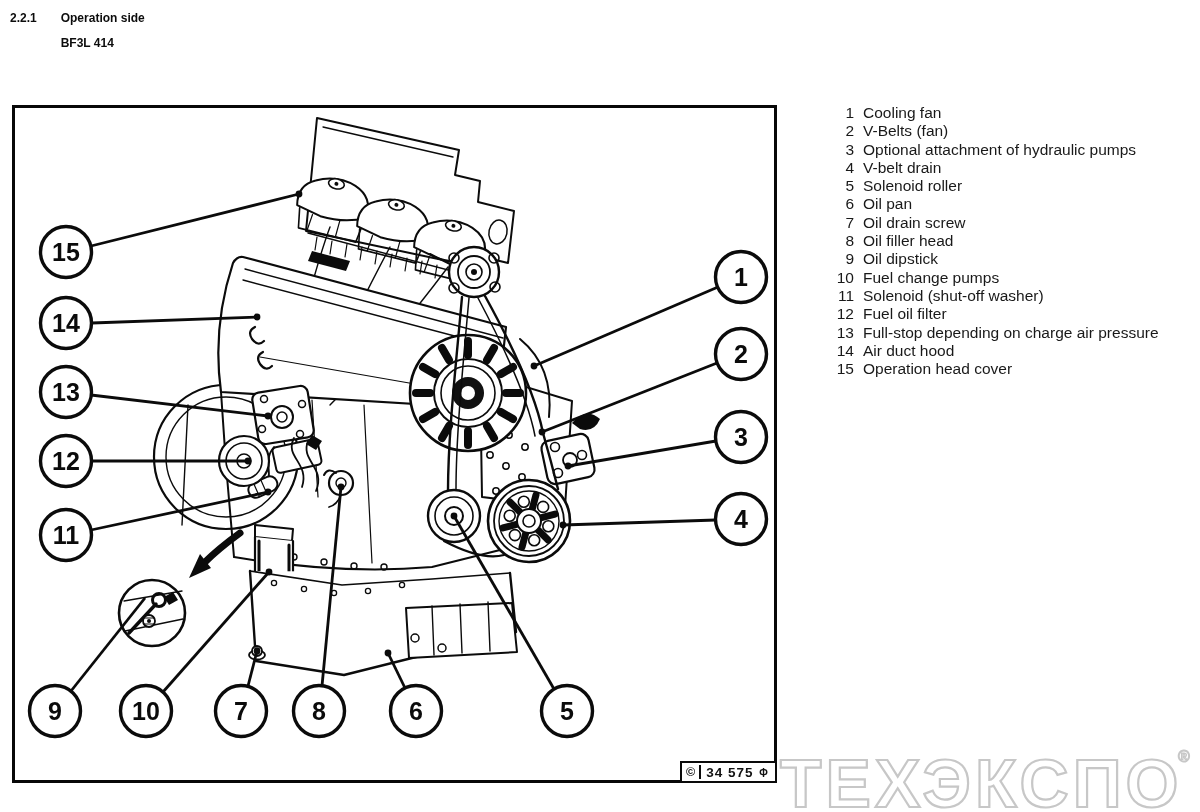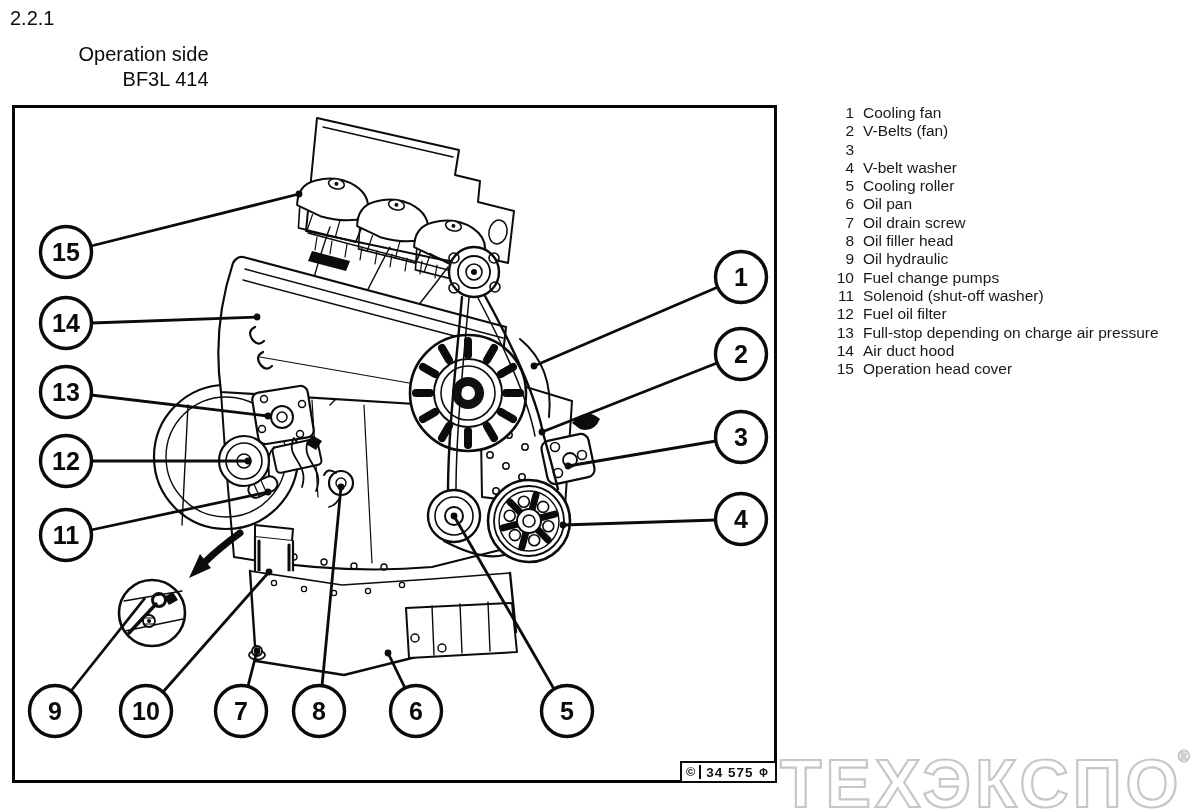--- a/index.html
+++ b/index.html
@@ -2,22 +2,22 @@
 <html><head>
 <meta charset="utf-8">
 <style>
   * { margin:0; padding:0; box-sizing:border-box; }
   html,body { width:1200px; height:812px; background:#fff; overflow:hidden;
     font-family:"Liberation Sans", sans-serif; }
   .page { position:relative; width:1200px; height:812px; background:#fff; }
 
   
   .title-block { position:absolute; left:10px; top:6px; display:flex; gap:24px;
-    font-weight:normal; font-size:20px; line-height:25px; color:#0c0c0c;text-align:right; }
-  .title-lines { display:flex; flex-direction:column;margin-top:36px; }
+    font-weight:bold; font-size:12px; line-height:25px; color:#0c0c0c; }
+  .title-lines { display:flex; flex-direction:column; }
 
   
   .diagram-box { position:absolute; left:12px; top:105px; width:765px; height:678px;
     border:3px solid #070707; background:#fff; }
   .diagram-box svg { position:absolute; left:-3px; top:-3px; width:765px; height:678px; }
 
   
   .figure-label { position:absolute; right:-3px; bottom:-3px; height:22px;
     display:flex; align-items:center; background:#fff; border:2.5px solid #0a0a0a;
     font-size:13.5px; font-weight:600; color:#111; z-index:5; }
@@ -403,44 +403,45 @@
     <div class="legend-row">
         <span class="legend-num">1</span>
         <span>Cooling fan</span>
       </div>
     <div class="legend-row">
         <span class="legend-num">2</span>
         <span>V-Belts  (fan)</span>
       </div>
     <div class="legend-row">
         <span class="legend-num">3</span>
+        <span>Optional  attachment  of  hydraulic  pumps</span>
       </div>
     <div class="legend-row">
         <span class="legend-num">4</span>
-        <span>V-belt  washer</span>
+        <span>V-belt  drain</span>
       </div>
     <div class="legend-row">
         <span class="legend-num">5</span>
-        <span>Cooling  roller</span>
+        <span>Solenoid  roller</span>
       </div>
     <div class="legend-row">
         <span class="legend-num">6</span>
         <span>Oil pan</span>
       </div>
     <div class="legend-row">
         <span class="legend-num">7</span>
         <span>Oil  drain  screw</span>
       </div>
     <div class="legend-row">
         <span class="legend-num">8</span>
         <span>Oil filler head</span>
       </div>
     <div class="legend-row">
         <span class="legend-num">9</span>
-        <span>Oil hydraulic</span>
+        <span>Oil dipstick</span>
       </div>
     <div class="legend-row">
         <span class="legend-num">10</span>
         <span>Fuel  change  pumps</span>
       </div>
     <div class="legend-row">
         <span class="legend-num">11</span>
         <span>Solenoid  (shut-off  washer)</span>
       </div>
     <div class="legend-row">

